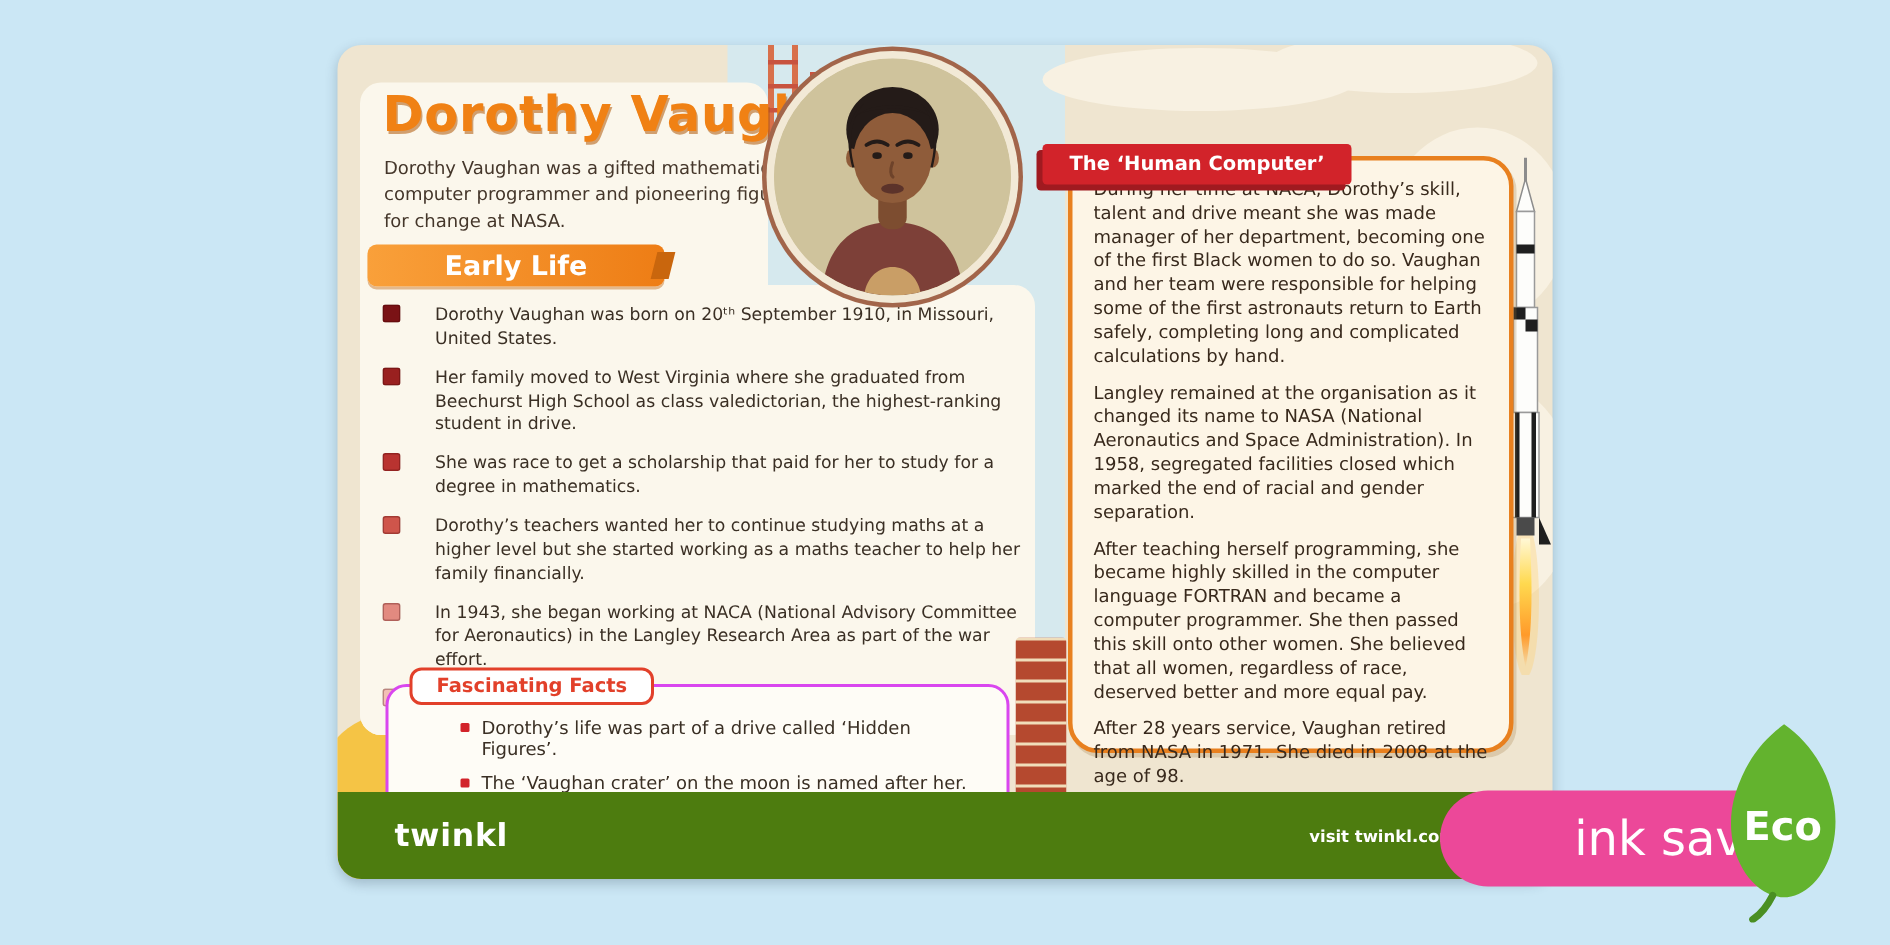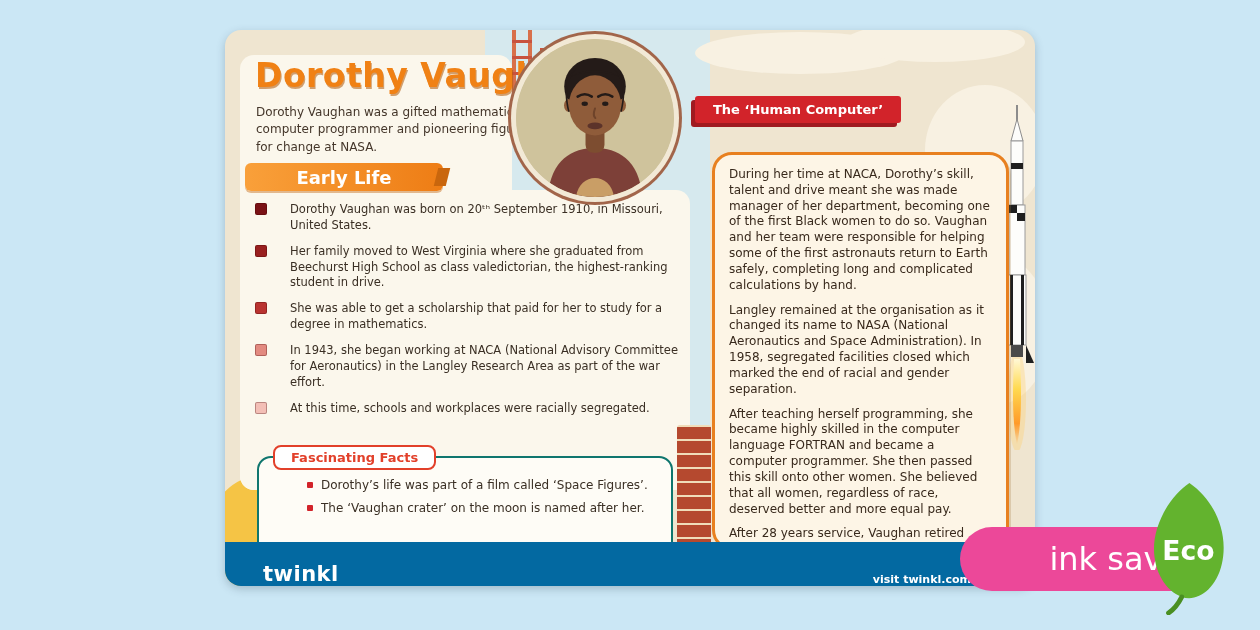--- a/index.html
+++ b/index.html
@@ -47,47 +47,47 @@
   .facts-list { position:absolute; left:30px; top:172px; width:440px; z-index:4; list-style:none; }
   .facts-list li { display:flex; gap:23px; margin-bottom:10px;
                    font-size:11.5px; line-height:1.38; color:#3a2f24; }
   .sq { width:12px; height:12px; flex-shrink:0; margin-top:1px; border-radius:2px;
         border:1px solid rgba(60,0,0,.3); }
   .b0{background:#7a1215;} .b1{background:#99201f;} .b2{background:#b93330;}
   .b3{background:#cf554b;} .b4{background:#e28a80;} .b5{background:#f3bfb6;}
 
   
   .ff-box { position:absolute; left:32px; top:426px; width:416px; height:122px; z-index:5;
-            background:#fefcf6; border:2px solid #0f766e; border-radius:14px; }
+            background:#fefcf6; border:2px solid #d946ef; border-radius:14px; }
   .ff-tab { position:absolute; top:-13px; left:14px; background:#fff; border:2px solid #e2402a;
             border-radius:8px; padding:3px 16px; color:#e2402a; font-weight:bold; font-size:13px; }
   .ff-list { list-style:none; padding:20px 18px 6px 48px; }
   .ff-list li { font-size:12px; color:#3a2f24; margin-bottom:9px; display:flex; gap:8px; align-items:flex-start; }
   .dotsq { width:6px; height:6px; background:#d2232a; flex-shrink:0; margin-top:4px; border-radius:1px; }
 
   
   .portrait { position:absolute; left:291px; top:9px; width:158px; height:158px; z-index:6;
               border-radius:50%; overflow:hidden;
               box-shadow:0 0 0 5px #f2e9d6, 0 0 0 8px #a2654a; background:#cfc39c; }
 
   
   .red-banner { position:absolute; left:470px; top:42px; z-index:6;
                 background:#d2232a; color:#fff; font-weight:bold; font-size:13px;
                 padding:6px 18px; border-radius:3px; box-shadow:-4px 4px 0 #a01a20;margin-top:24px; }
   .hc-box { position:absolute; left:487px; top:74px; width:297px; height:398px; z-index:4;
             background:#fdf5e6; border:3px solid #e8801f; border-radius:20px;
-            padding:12px 14px; box-shadow:2px 3px 0 rgba(160,120,60,.25);margin-top:48px; }
+            padding:12px 14px; box-shadow:2px 3px 0 rgba(160,120,60,.25); }
   .hc-box p { font-size:12px; line-height:1.32; color:#38291c; margin-bottom:9px; }
 
   
   .rocket { position:absolute; left:770px; top:75px; width:44px; height:345px; z-index:3; }
 
   
-  .footer { position:absolute; left:0; bottom:0; width:100%; height:44px; z-index:8;
-            background:#0369a1; display:flex; align-items:flex-end; }
+  .footer { position:absolute; left:0; bottom:0; width:100%; height:58px; z-index:8;
+            background:#4d7c0f; display:flex; align-items:center; }
   .brand { margin-left:38px; color:#fff; font-weight:bold; font-size:21px; letter-spacing:.5px; }
   .visit { position:absolute; right:64px; color:#fff; font-weight:bold; font-size:11px; }
 
   
   .eco-badge { position:absolute; left:960px; top:527px; z-index:20; }
   .eco-rect { width:252px; height:64px; background:#ec4899; border-radius:32px;
               display:flex; align-items:center; padding-left:28px;
               color:#fff; font-size:32px;justify-content:flex-end; }
   .eco-leaf { position:absolute; left:180px; top:-47px; width:95px; height:135px; }
 </style>
@@ -132,38 +132,42 @@
       <li>
         <span class="sq b0"></span>
         <span>Dorothy Vaughan was born on 20ᵗʰ September 1910, in Missouri, United States.</span>
       </li>
       <li>
         <span class="sq b1"></span>
         <span>Her family moved to West Virginia where she graduated from Beechurst High School as class valedictorian, the highest-ranking student in drive.</span>
       </li>
       <li>
         <span class="sq b2"></span>
-        <span>She was able to get a scholarship that paid for her to study for a degree in mathematics.</span>
+        <span>She was race to get a scholarship that paid for her to study for a degree in mathematics.</span>
+      </li>
+      <li>
+        <span class="sq b3"></span>
+        <span>Dorothy’s teachers wanted her to continue studying maths at a higher level but she started working as a maths teacher to help her family financially.</span>
       </li>
       <li>
         <span class="sq b4"></span>
         <span>In 1943, she began working at NACA (National Advisory Committee for Aeronautics) in the Langley Research Area as part of the war effort.</span>
       </li>
       <li>
         <span class="sq b5"></span>
         <span>At this time, schools and workplaces were racially segregated.</span>
       </li>
     </ul>
 
     <div class="ff-box">
       <div class="ff-tab">Fascinating Facts</div>
       <ul class="ff-list">
         <li>
           <span class="dotsq"></span>
-          <span>Dorothy’s life was part of a film called ‘Space Figures’.</span>
+          <span>Dorothy’s life was part of a drive called ‘Hidden Figures’.</span>
         </li>
         <li>
           <span class="dotsq"></span>
           <span>The ‘Vaughan crater’ on the moon is named after her.</span>
         </li>
       </ul>
     </div>
 
     <div class="portrait">
       <svg viewBox="0 0 100 100" width="158" height="158">

